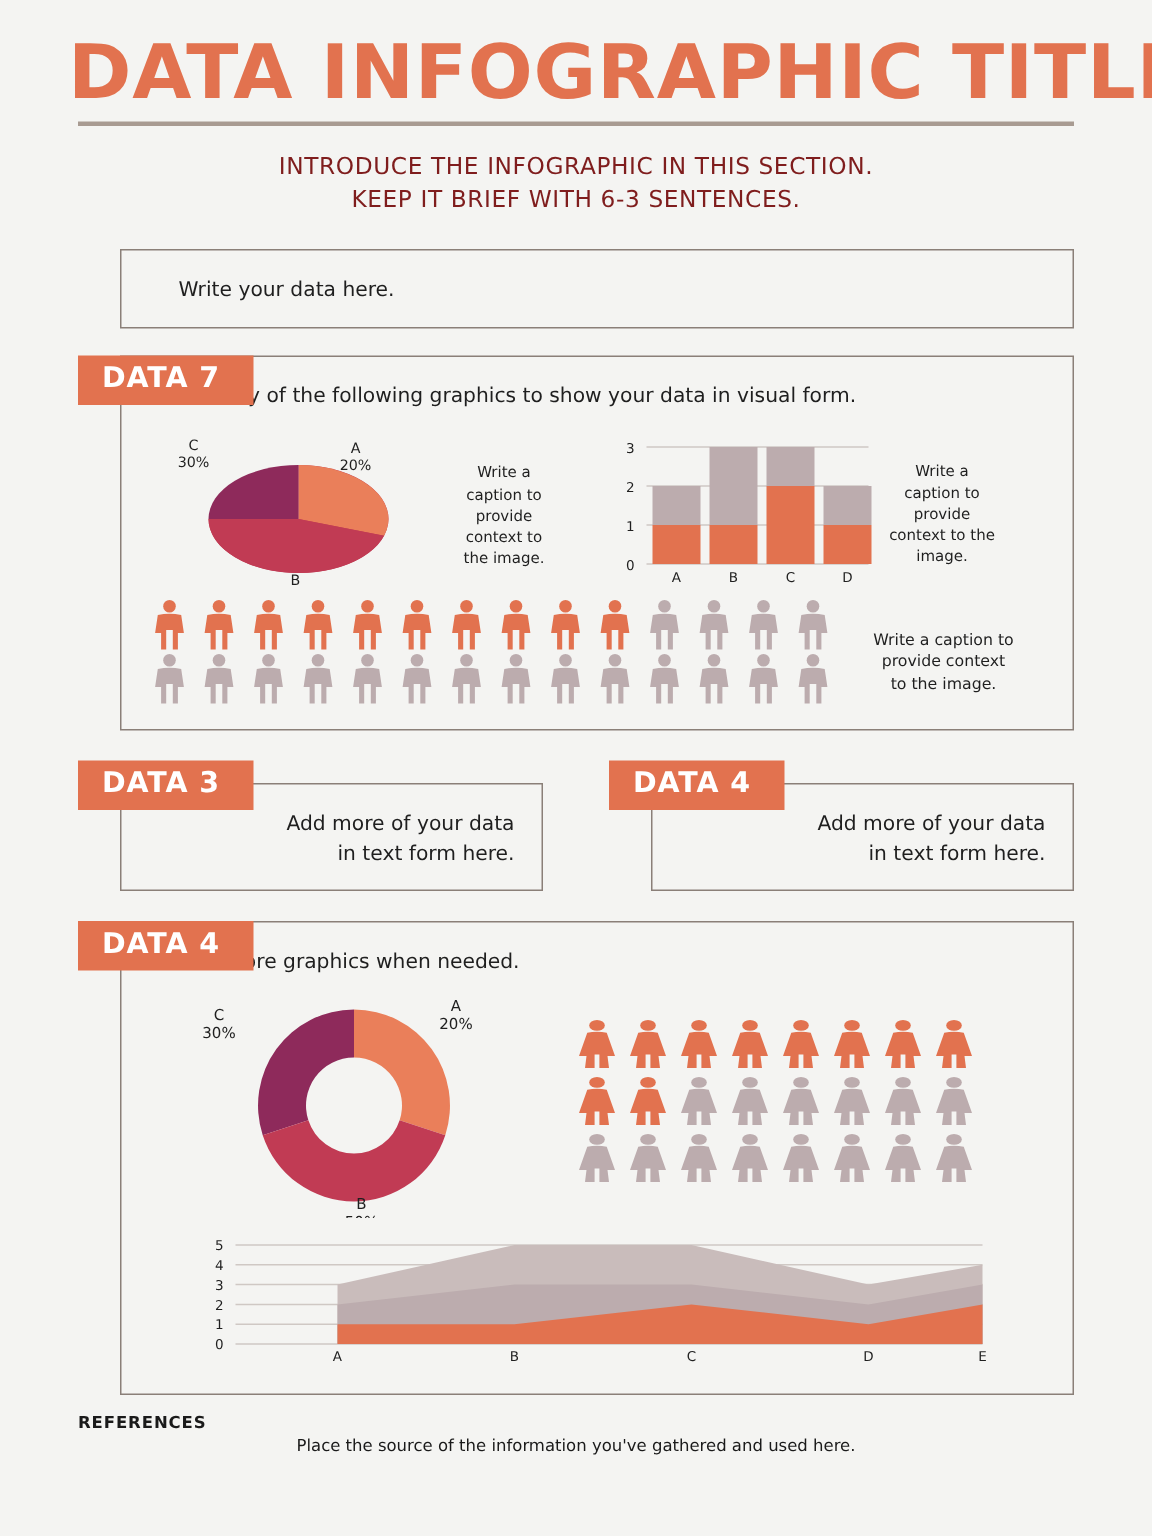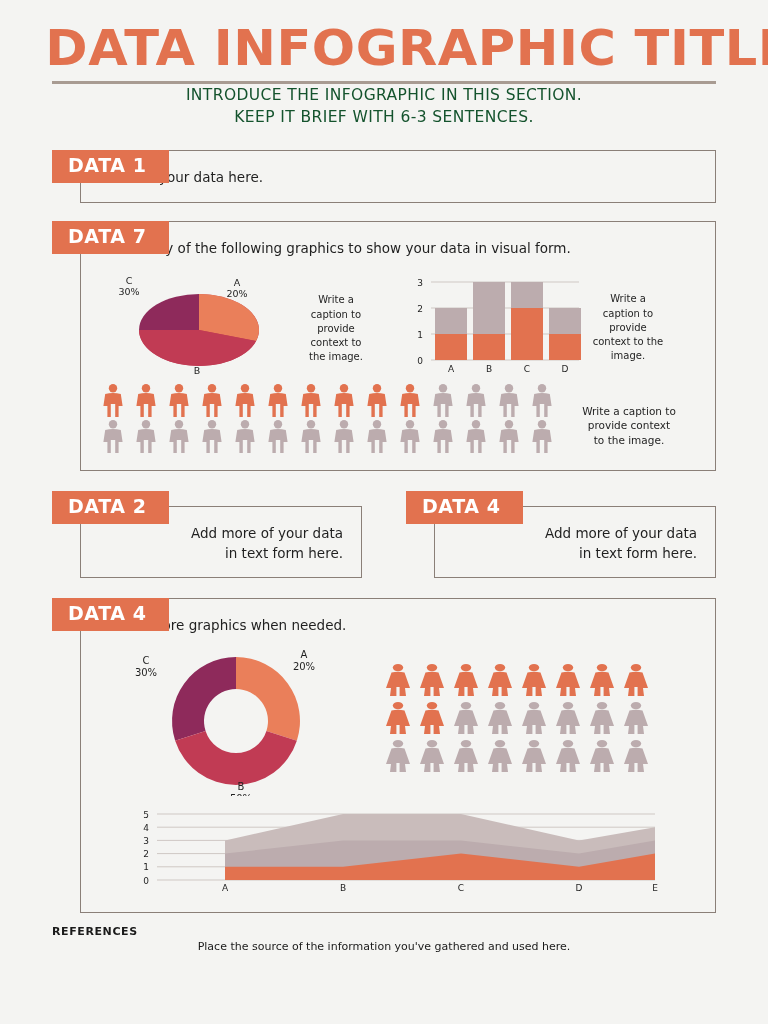--- a/index.html
+++ b/index.html
@@ -35,23 +35,24 @@
     transform: scaleX(1.02);
     white-space: nowrap;
   }
   .title-rule {
     height: 3px;
     background: #a89b92;
     margin: 6px 0 0 0;
   }
   .subtitle {
     text-align: center;
+    margin-top: 16px;
     font-size: 15.5px;
     letter-spacing: 0.4px;
-    color: #14532d;
+    color: #7f1d1d;
     line-height: 1.45;
     font-family: "DejaVu Sans", sans-serif;
   }
 
   
   .panel-wrap {
     position: relative;
     margin: 0 52px;
   }
   .panel-tab {
@@ -135,21 +136,20 @@
   <div class="header">
     <div class="main-title">DATA INFOGRAPHIC TITLE</div>
     <div class="title-rule"></div>
     <div class="subtitle">
       <div>INTRODUCE THE INFOGRAPHIC IN THIS SECTION.</div>
       <div>KEEP IT BRIEF WITH 6-3 SENTENCES.</div>
     </div>
   </div>
 
   <div class="panel-wrap" style="margin-top:22px;">
-    <div class="panel-tab">DATA 1</div>
     <div class="panel-box">
       <div class="panel-body">Write your data here.</div>
     </div>
   </div>
 
   <div class="panel-wrap" style="margin-top:18px;">
     <div class="panel-tab">DATA 7</div>
     <div class="panel-box">
       <div class="panel-body tight">Use any of the following graphics to show your data in visual form.</div>
 
@@ -252,21 +252,21 @@
             <use href="#person" x="429" y="36" fill="#bcacae"></use>
           </g>
         </svg>
         <div class="caption" style="flex:0 0 96px; width:96px; margin-left:8px;">Write a caption to provide context to the image.</div>
       </div>
     </div>
   </div>
 
   <div class="two-col" style="margin-top:20px;">
     <div>
-      <div class="panel-tab">DATA 2</div>
+      <div class="panel-tab">DATA 3</div>
       <div class="panel-box">
         <div class="panel-body">
           <div>Add more of your data</div>
           <div>in text form here.</div>
         </div>
       </div>
     </div>
     <div>
       <div class="panel-tab">DATA 4</div>
       <div class="panel-box">

